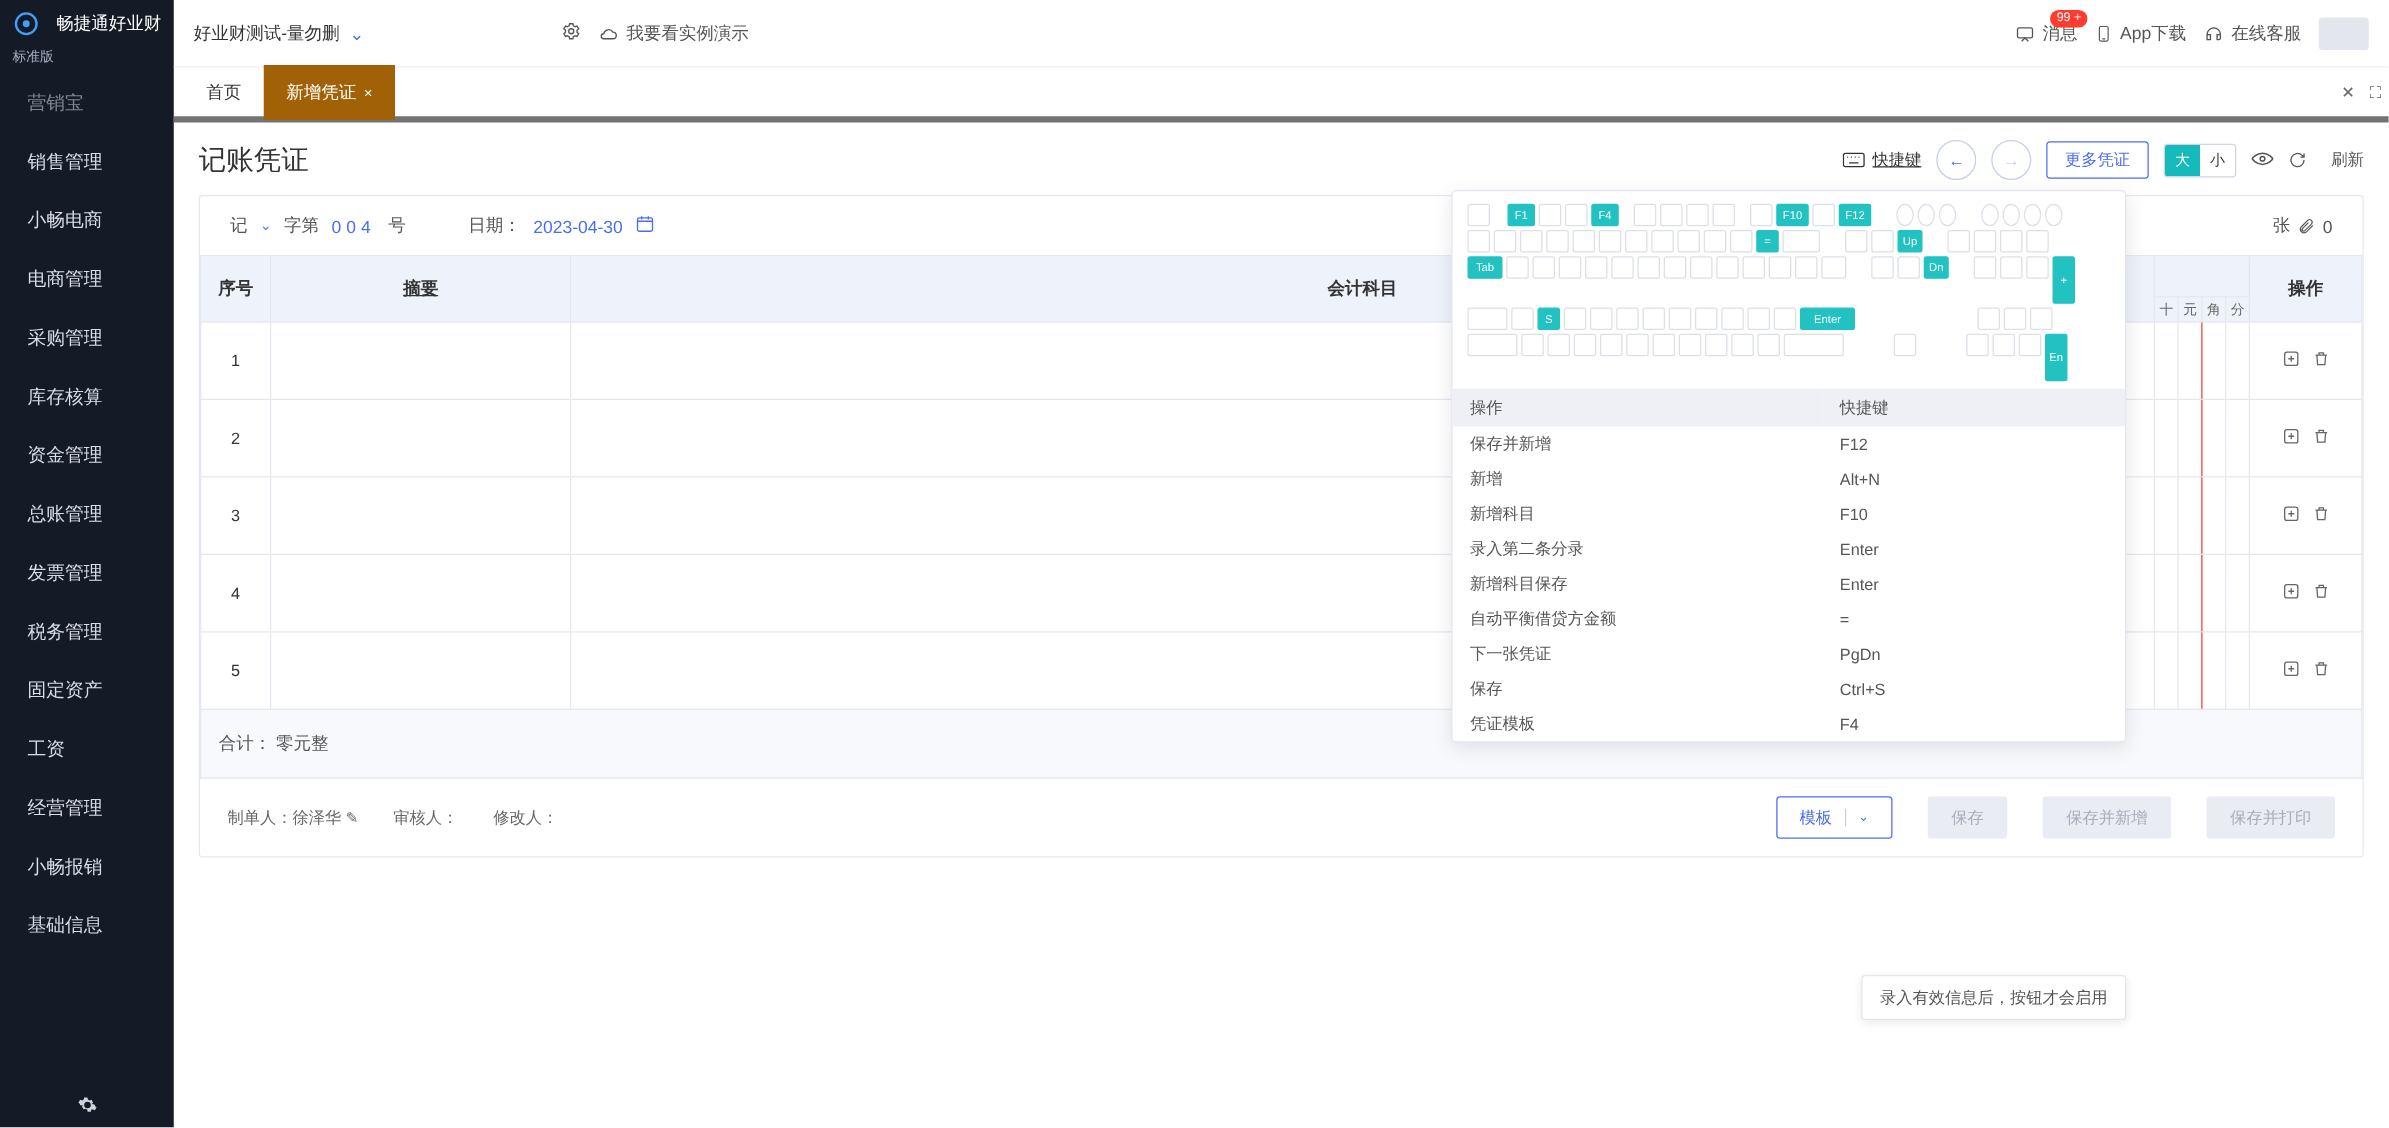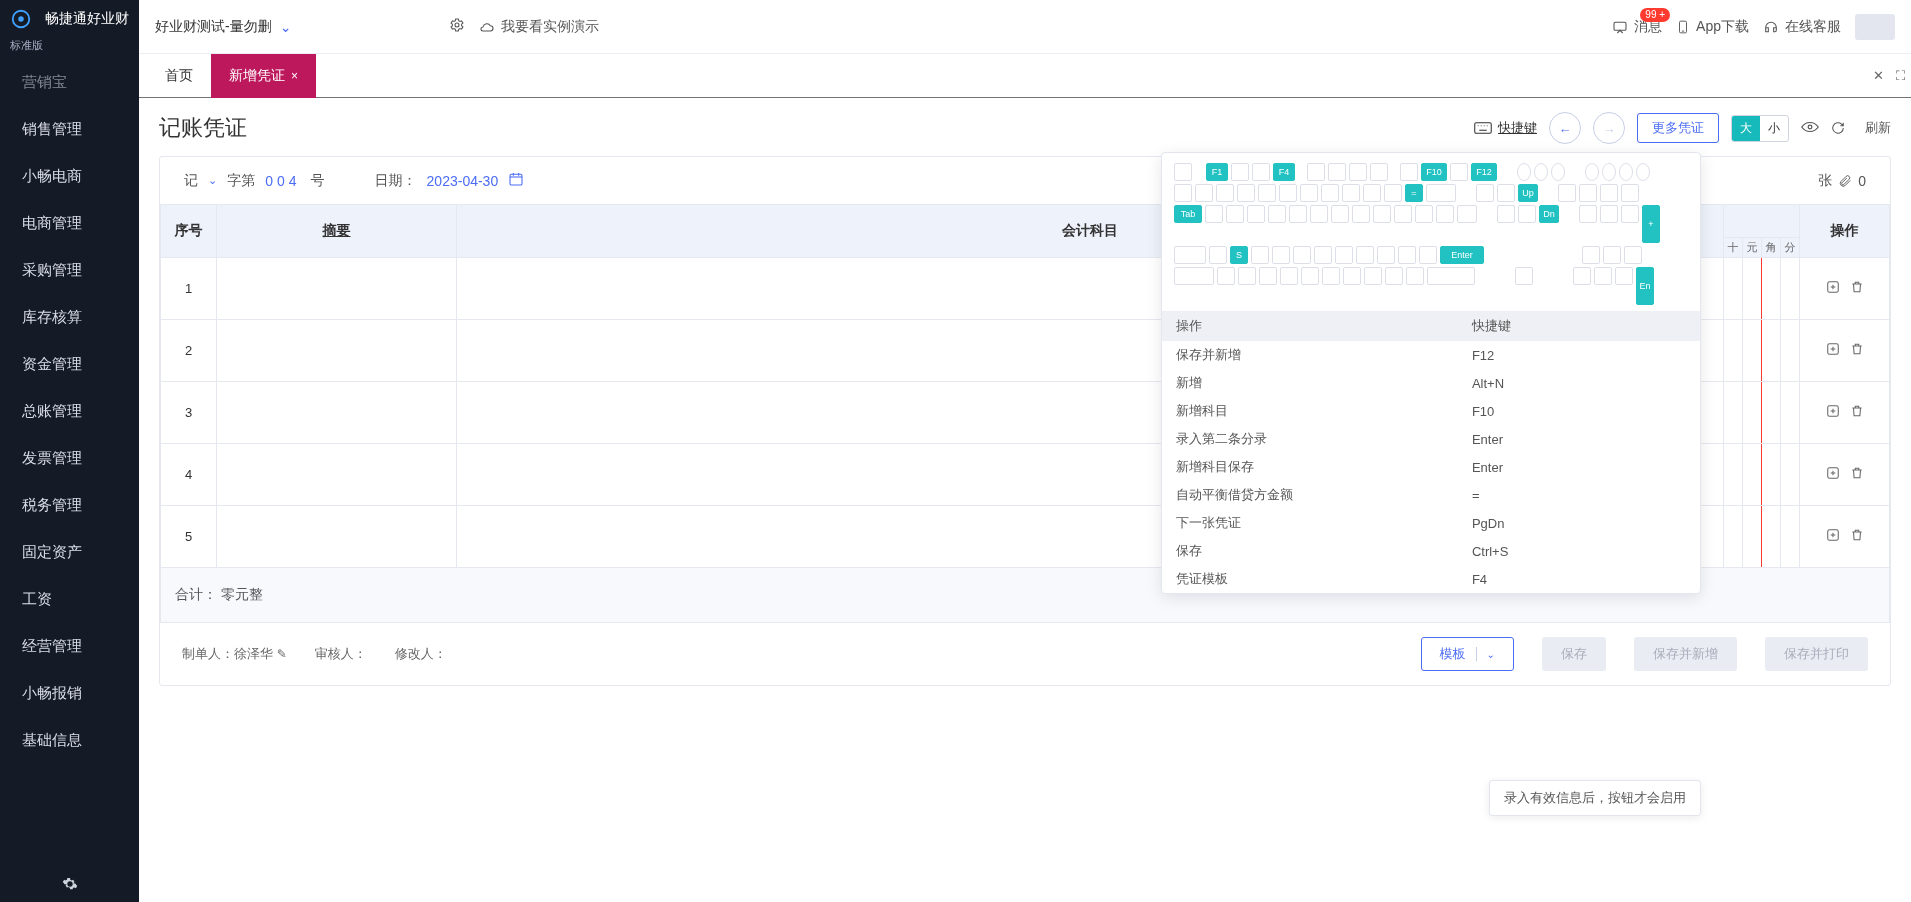--- a/index.html
+++ b/index.html
@@ -18,23 +18,23 @@
 .topbar{height:54px;display:flex;align-items:center;padding:0 16px;border-bottom:1px solid #eceef3;gap:14px;}
 .tenant{display:flex;align-items:center;gap:8px;color:#333;font-size:14px;min-width:280px;}
 .tenant .chev{color:#4b6cf4;}
 .gear-icon{color:#555;}
 .demo-link{display:flex;align-items:center;gap:6px;color:#555;font-size:14px;}
 .spacer{flex:1;}
 .topbtn{display:flex;align-items:center;gap:6px;color:#555;font-size:14px;cursor:pointer;position:relative;}
 .badge{position:absolute;top:-10px;right:-8px;background:#ff3b30;color:#fff;border-radius:8px;padding:0 5px;font-size:10px;line-height:14px;}
 .avatar{width:40px;height:26px;background:#e3e6ee;border-radius:3px;}
 
-.tabs{height:44px;display:flex;align-items:center;border-bottom:1px solid #737373;padding:0 8px;position:relative;}
+.tabs{height:44px;display:flex;align-items:center;border-bottom:5px solid #737373;padding:0 8px;position:relative;}
 .tab{padding:0 18px;height:44px;display:flex;align-items:center;gap:6px;font-size:14px;cursor:pointer;}
-.tab.active{background:#be185d;color:#fff;}
+.tab.active{background:#a16207;color:#fff;}
 .tab .close{font-size:12px;}
 .tab-actions{position:absolute;right:6px;display:flex;align-items:center;gap:12px;color:#666;}
 
 .content{flex:1;padding:14px 20px;position:relative;overflow:hidden;}
 .page-title-row{display:flex;align-items:center;margin-bottom:12px;}
 .page-title{font-size:22px;font-weight:500;}
 .title-actions{margin-left:auto;display:flex;align-items:center;gap:12px;}
 .kbd-link{display:flex;align-items:center;gap:6px;text-decoration:underline;cursor:pointer;}
 .circ-btn{width:32px;height:32px;border:1px solid #c7cfe6;border-radius:50%;display:flex;align-items:center;justify-content:center;color:#4b6cf4;}
 .circ-btn.disabled{color:#c7cfe6;}

